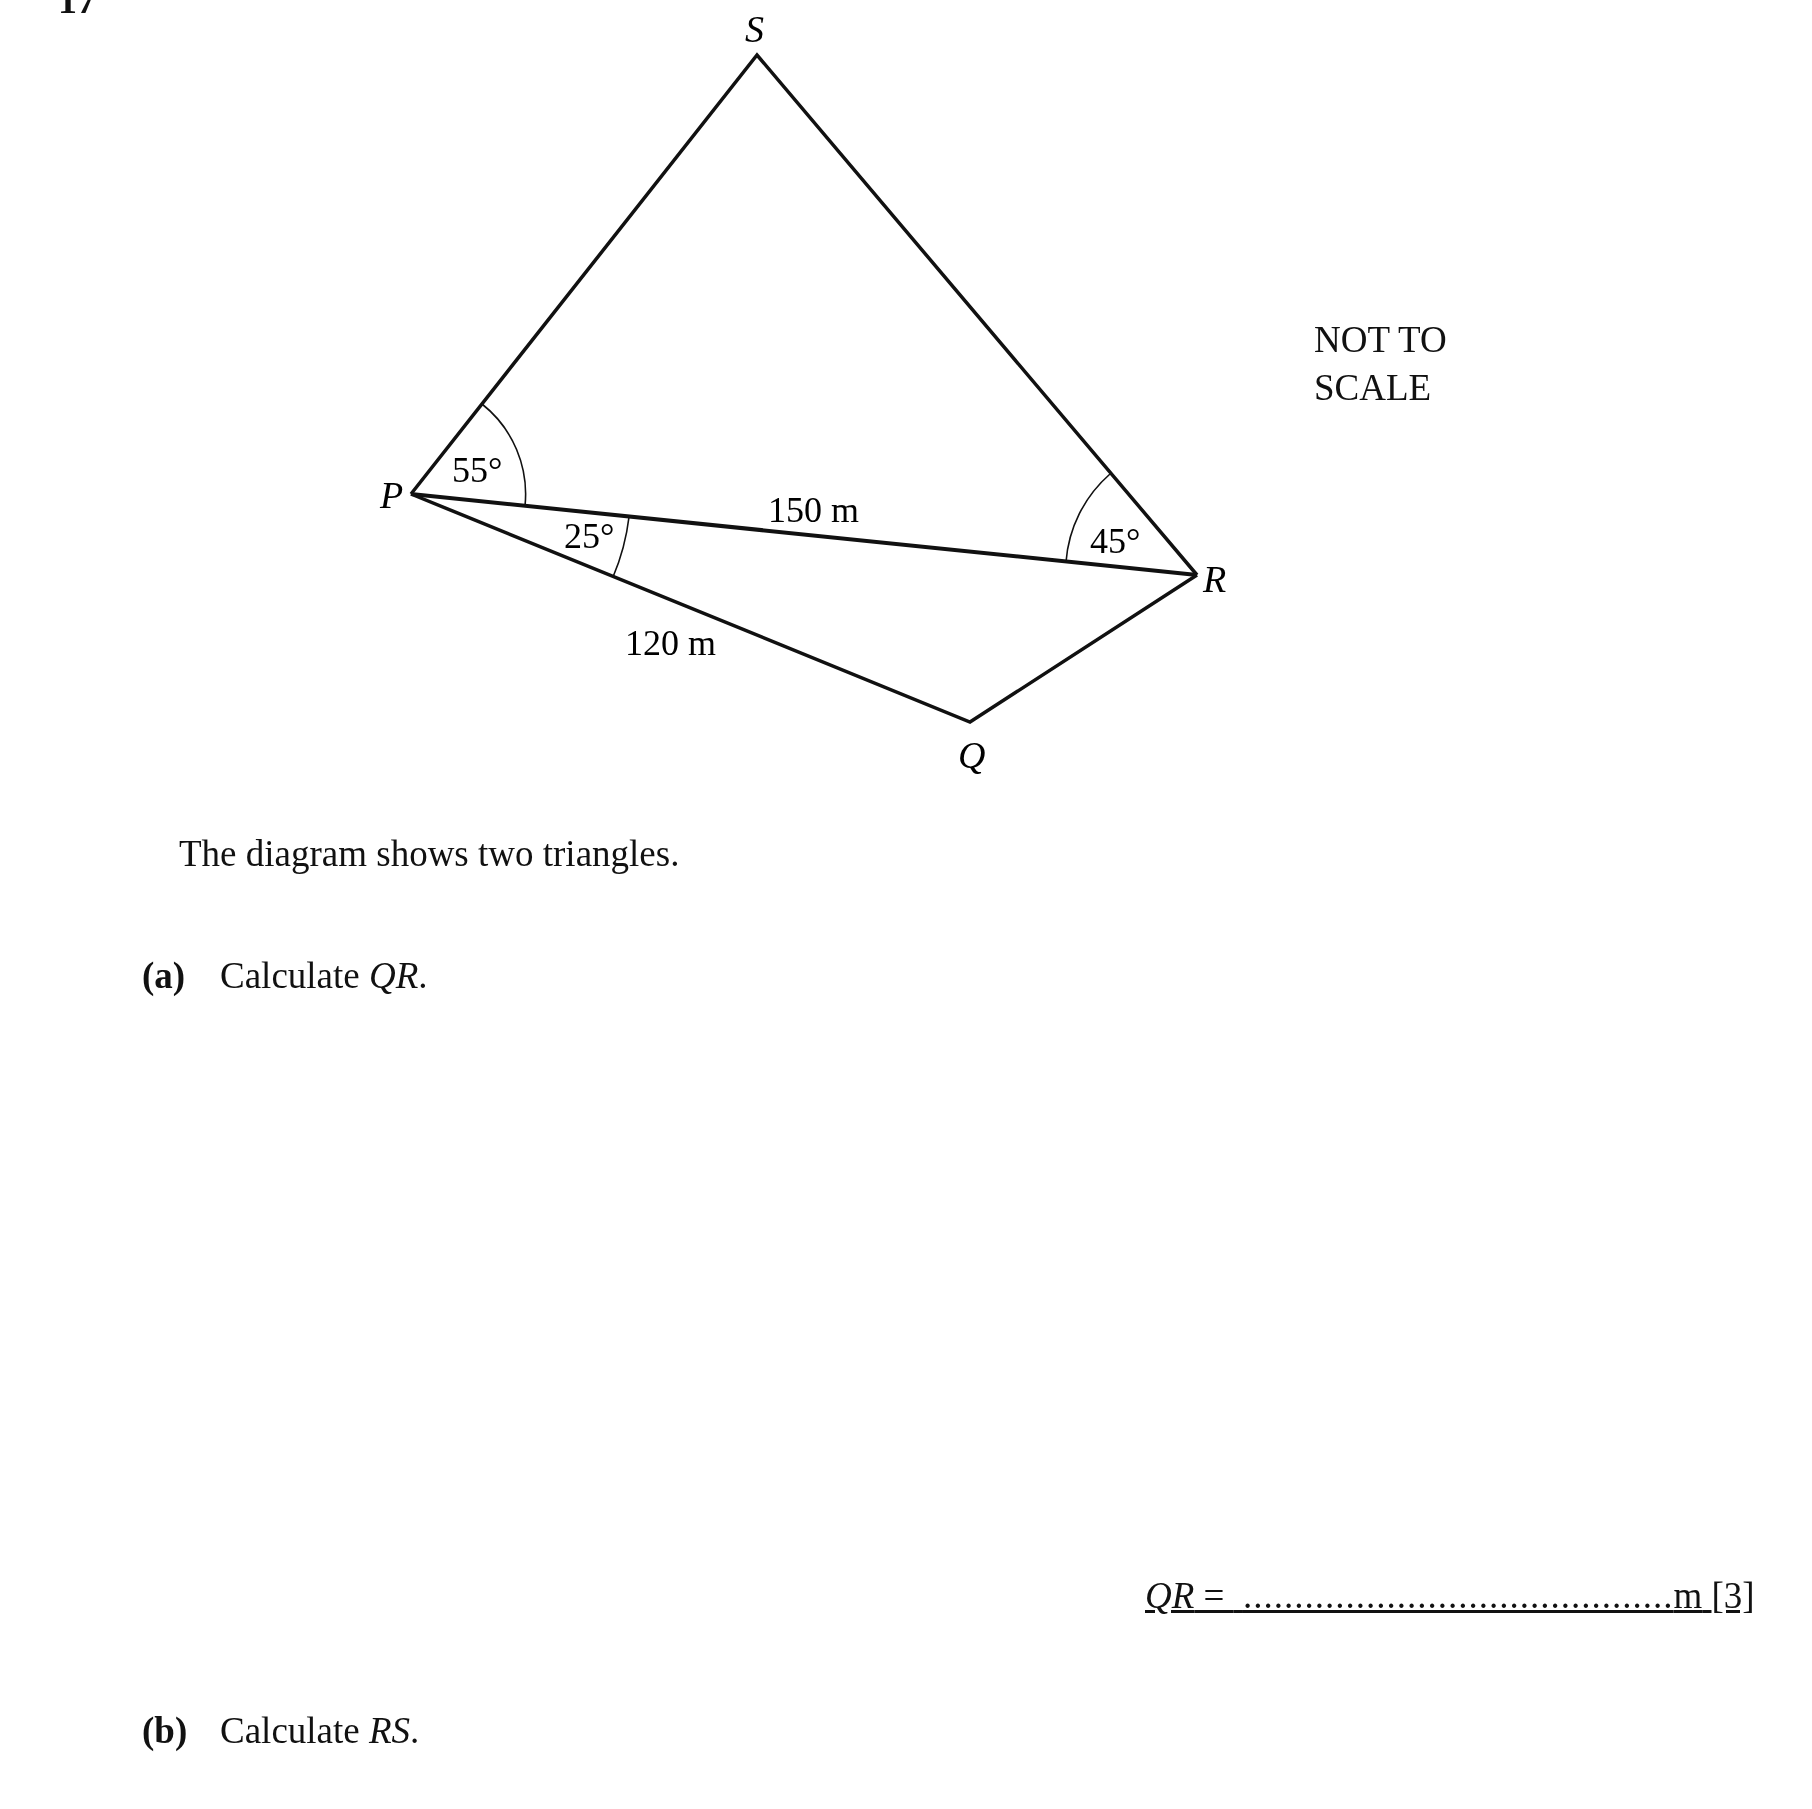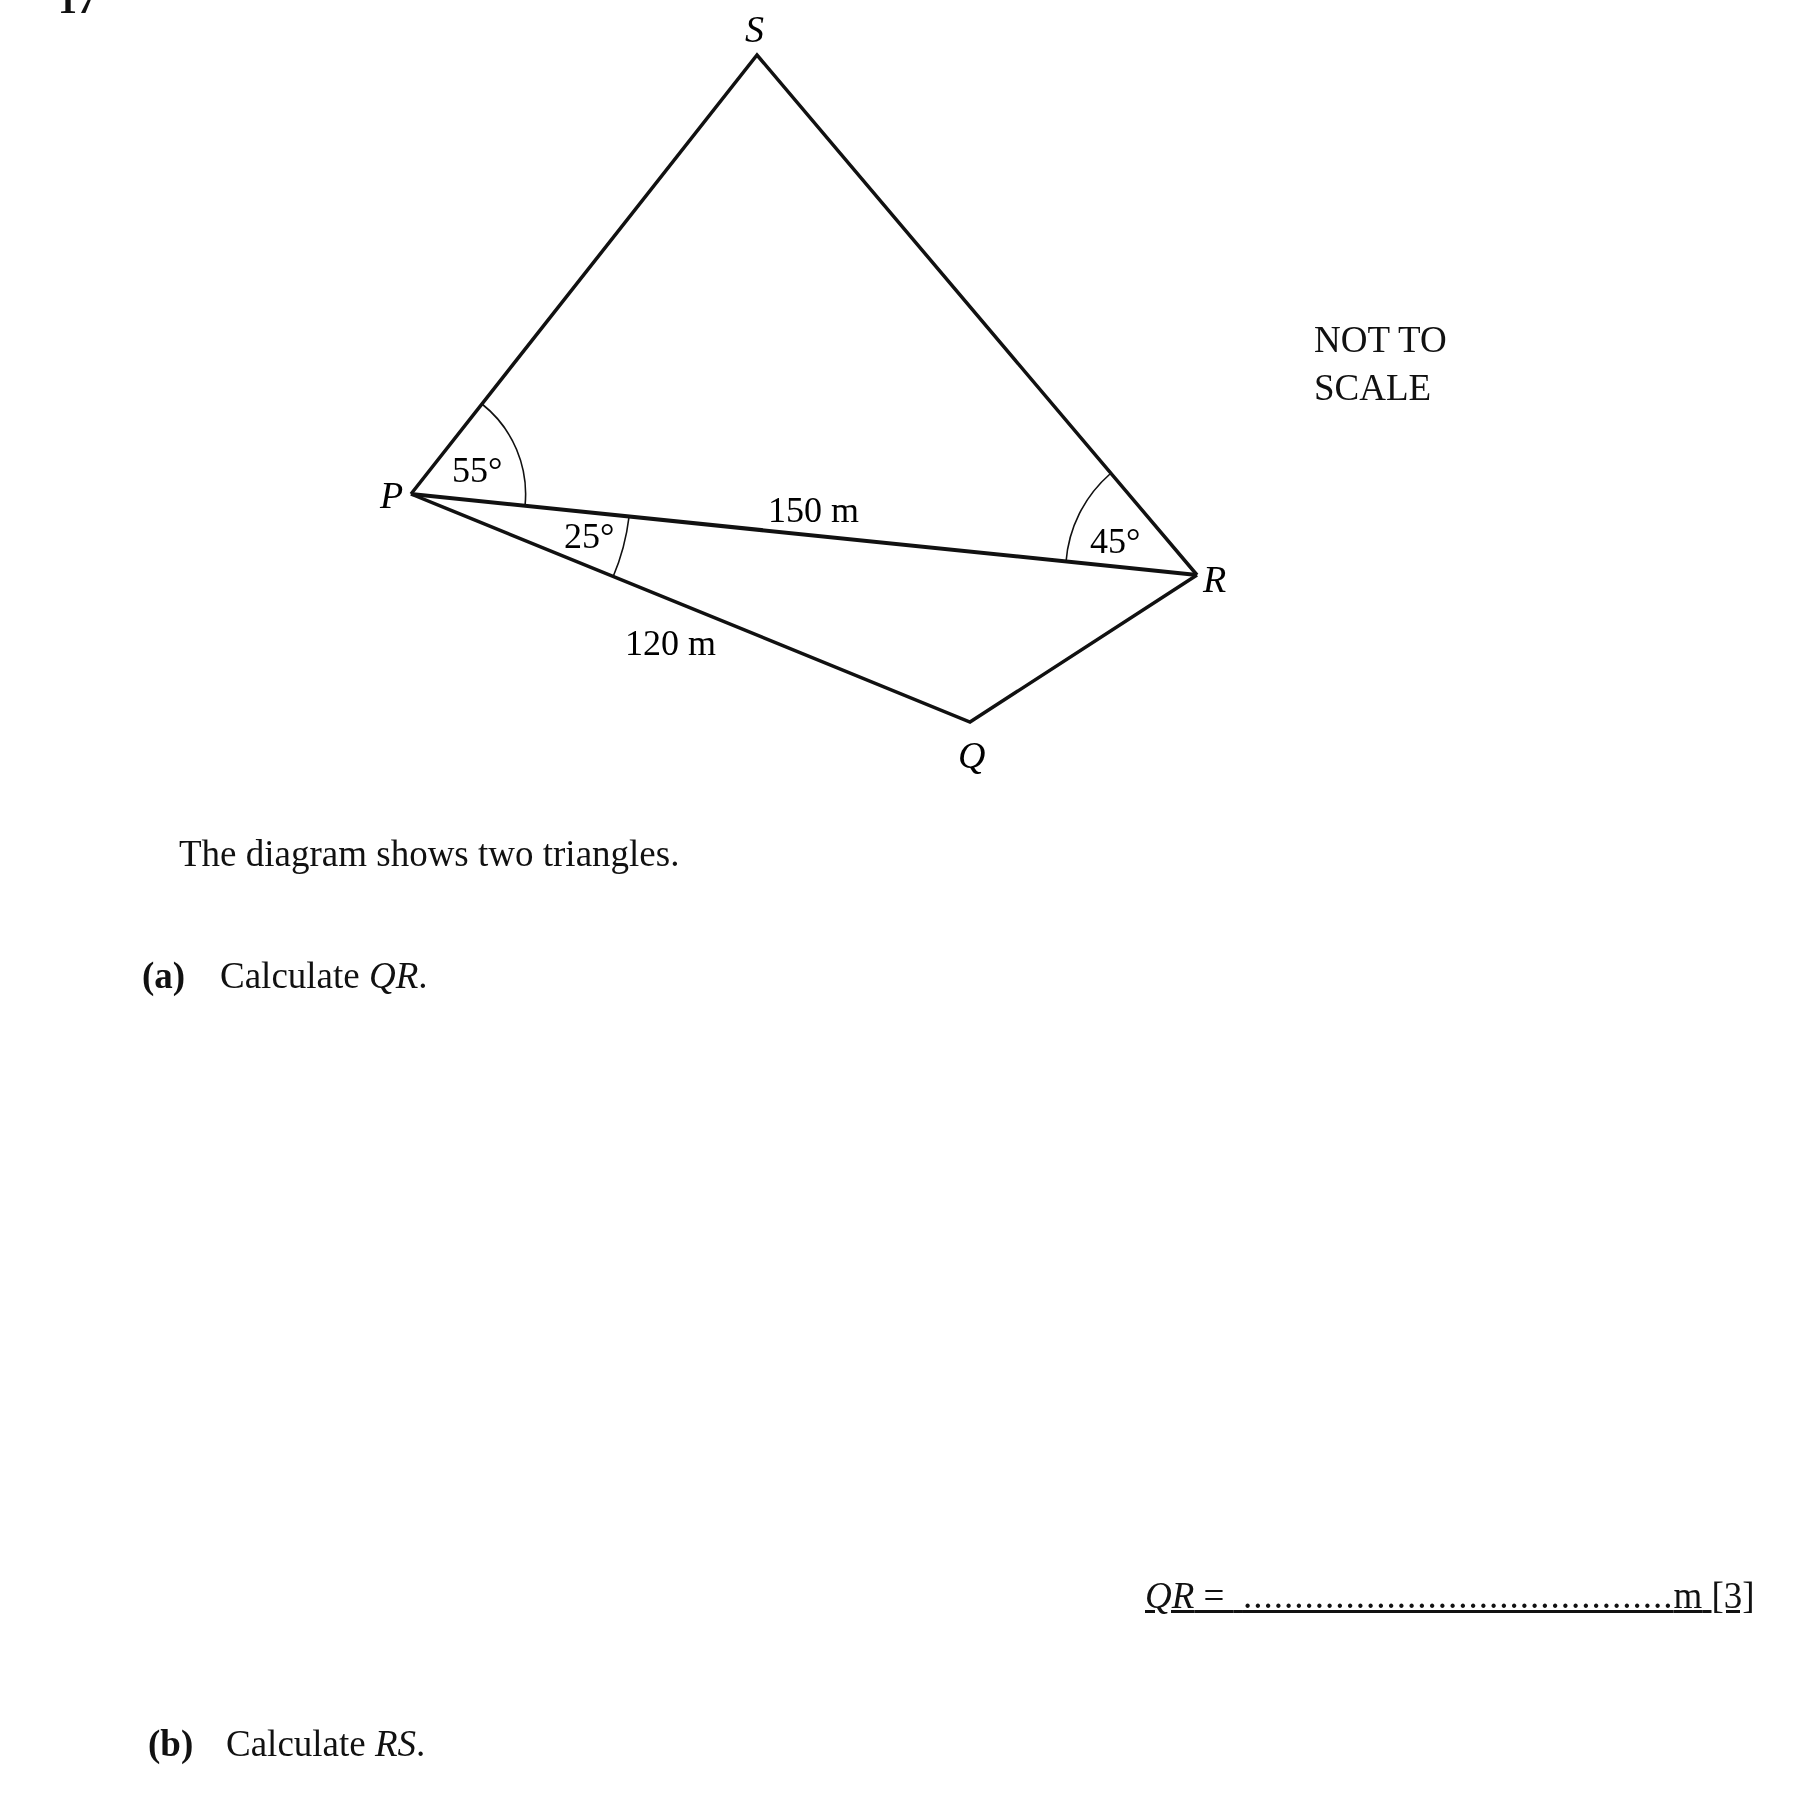--- a/index.html
+++ b/index.html
@@ -7,21 +7,21 @@
          font-family: "Liberation Serif", "DejaVu Serif", serif; color: #111; }
   .abs { position: absolute; white-space: nowrap; }
   .qnum { left: 58px; top: -22px; font-size: 38px; font-weight: bold; }
   svg.diagram { position: absolute; left: 0; top: 0; }
   .lbl { font-family: "Liberation Serif", serif; }
   .not-to-scale { left: 1314px; top: 272px; font-size: 37px; line-height: 48px; margin-top: 44px; }
   .intro { left: 142px; top: 832px; font-size: 37px; margin-left: 37px; }
   .part { font-size: 37px; }
   .part .pl { font-weight: bold; display: inline-block; width: 78px; }
   .part-a { left: 142px; top: 926px; margin-top: 28px; }
-  .part-b { left: 148px; top: 1709px; margin-top: 13px; }
+  .part-b { left: 142px; top: 1709px; }
   .answer { left: 1145px; top: 1574px; font-size: 37px; text-decoration: underline; }
   .answer .dots { letter-spacing: 1px; }
   i { font-style: italic; }
 </style>
 </head>
 <body>
 
 <div class="abs qnum">17</div>
 
 <svg class="diagram" width="1812" height="820" viewBox="0 0 1812 820">

